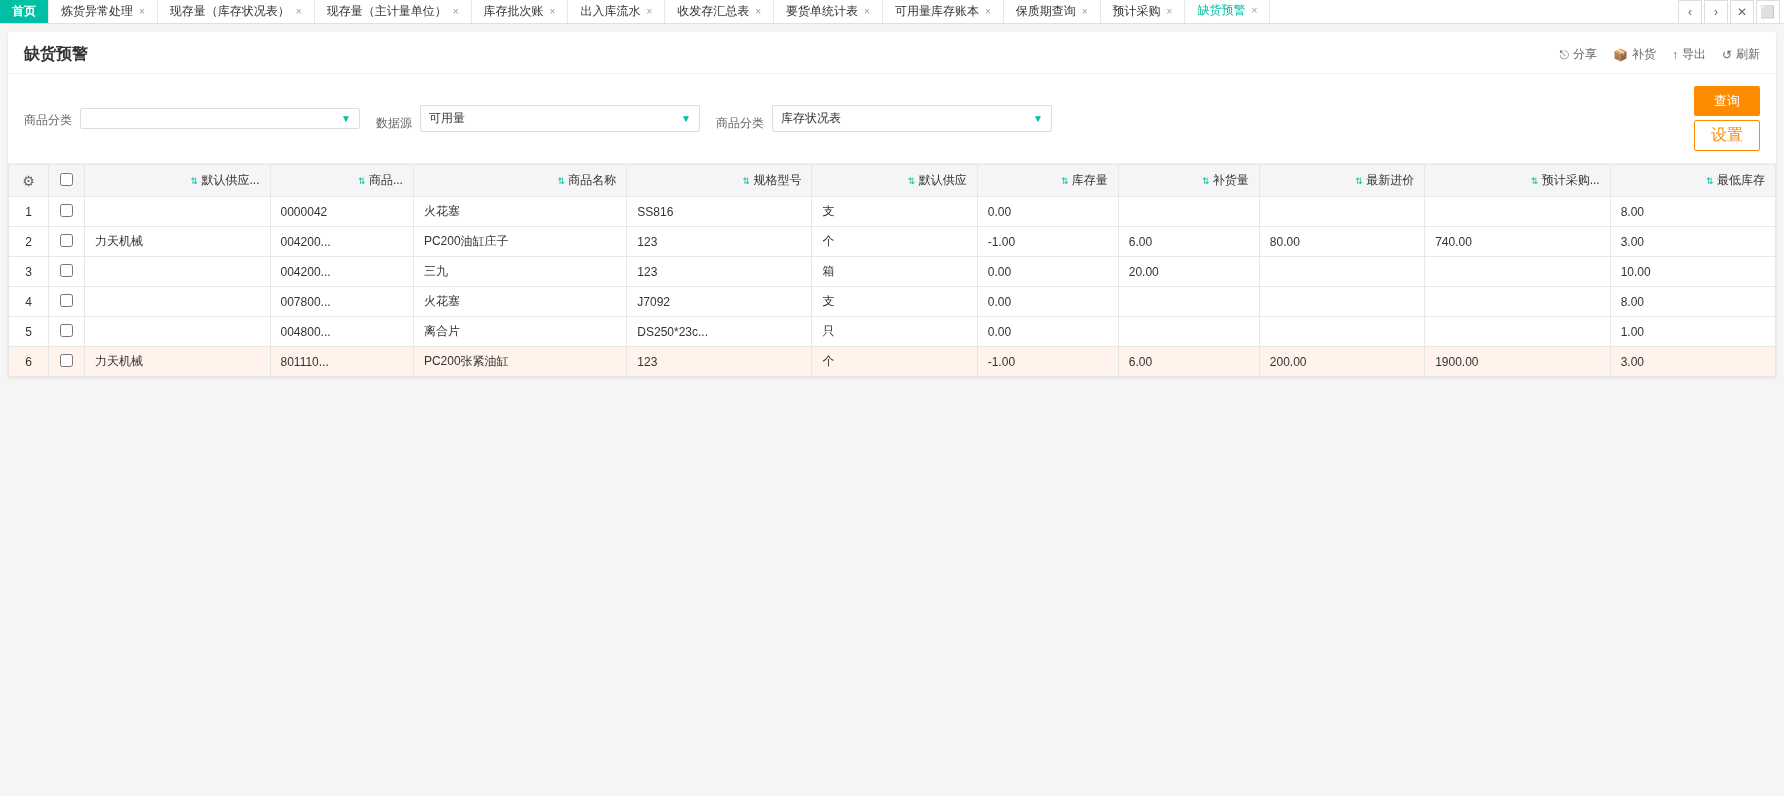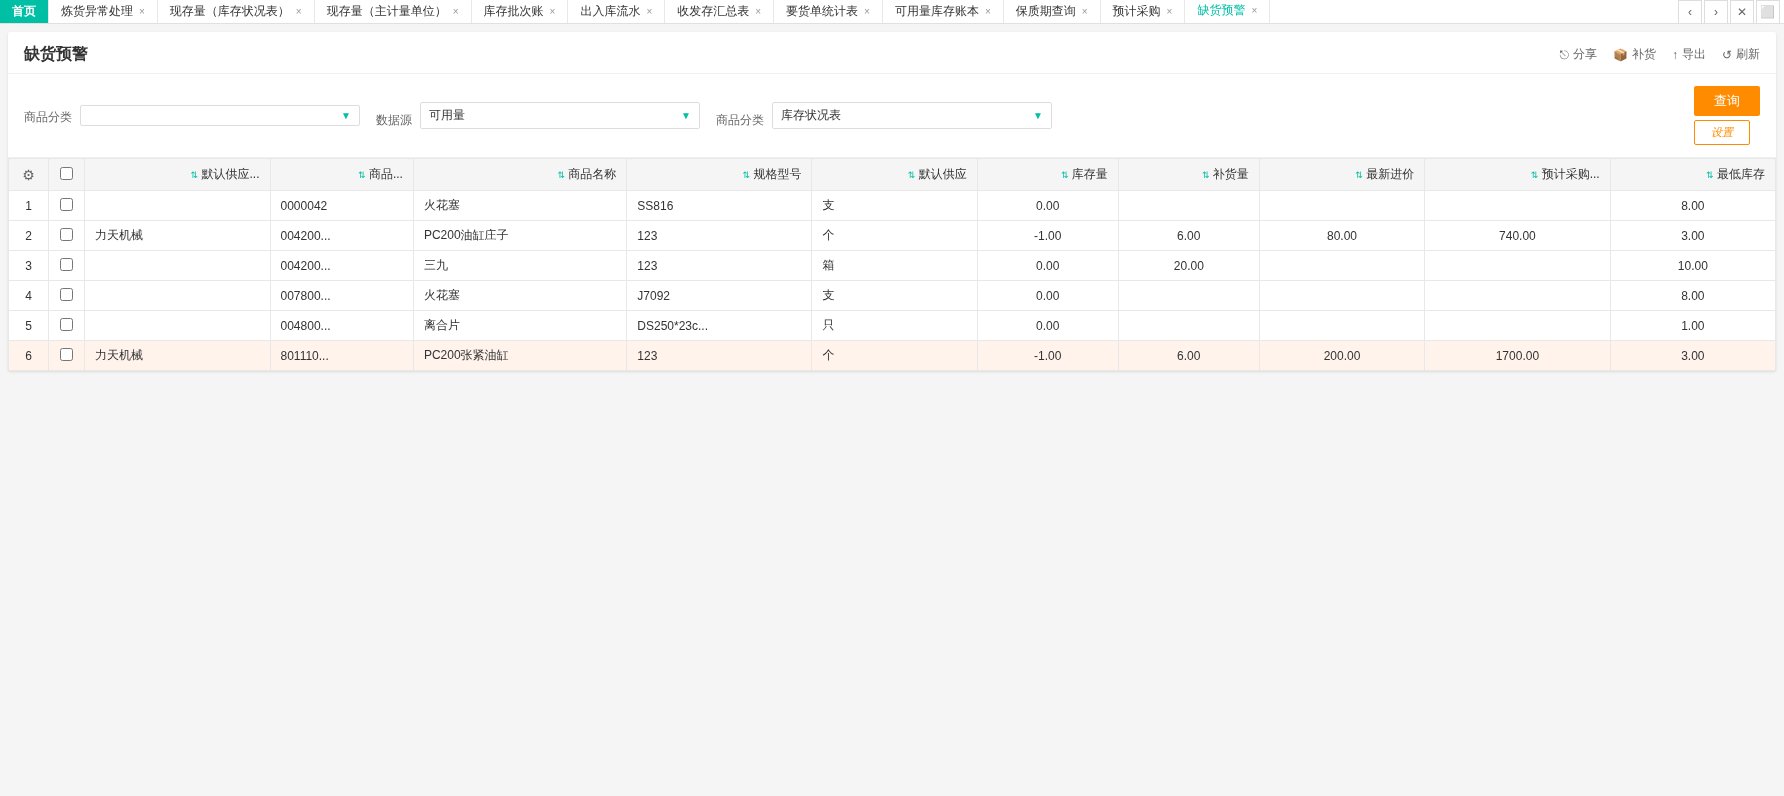--- a/index.html
+++ b/index.html
@@ -141,22 +141,21 @@
       cursor: pointer;
       font-size: 13px;
     }
     .btn-secondary {
       background: #fff;
       color: #ff8c00;
       border: 1px solid #ff8c00;
       padding: 4px 16px;
       border-radius: 2px;
       cursor: pointer;
-      font-size: 11px;
-      font-style: italic;
+      font-size: 16px;
     }
     .filter-right {
       margin-left: auto;
       display: flex;
       flex-direction: column;
       gap: 4px;
       align-items: flex-start;
     }
 
     
@@ -179,21 +178,21 @@
       margin-left: 2px;
       font-size: 9px;
     }
     .data-table td {
       border: 1px solid #e8e8e8;
       padding: 6px 10px;
       color: #333;
       white-space: nowrap;
     }
     .data-table tr.highlighted td { background: #fff3ec; }
-    .data-table td.num { text-align: center; }
+    .data-table td.num { text-align: left; }
     .row-num { color: #666; text-align: center; }
     .settings-icon { font-size: 14px; cursor: pointer; color: #666; }
     input[type="checkbox"] { cursor: pointer; }
     .table-wrapper {
       padding: 0;
       overflow-x: auto;
     }
   </style>
 </head>
 <body>
@@ -445,20 +444,20 @@
         <input type="checkbox" style="">
       </td>
       <td>力天机械</td>
       <td>801110...</td>
       <td>PC200张紧油缸</td>
       <td>123</td>
       <td>个</td>
       <td class="num">-1.00</td>
       <td class="num">6.00</td>
       <td class="num">200.00</td>
-      <td class="num">1700.00</td>
+      <td class="num">1900.00</td>
       <td class="num">3.00</td>
     </tr>
         </tbody>
     </table>
   </div>
 
 </div>
 
 </body></html>

